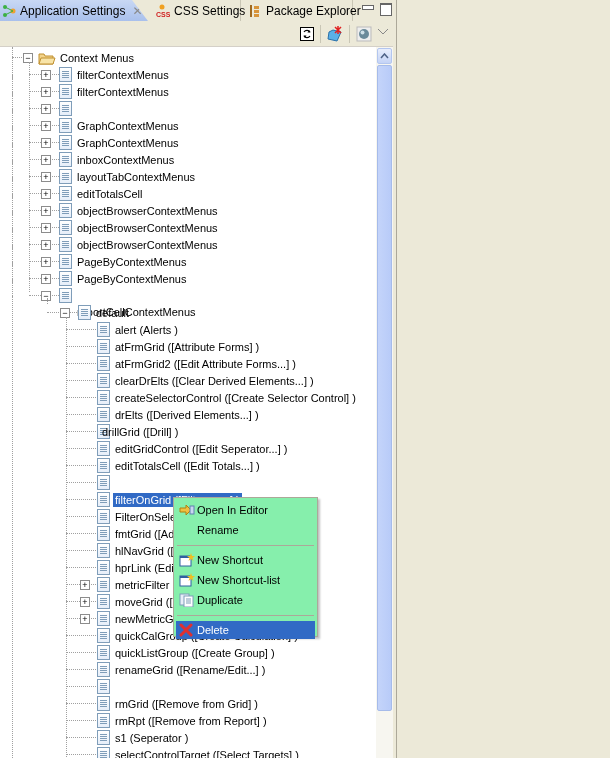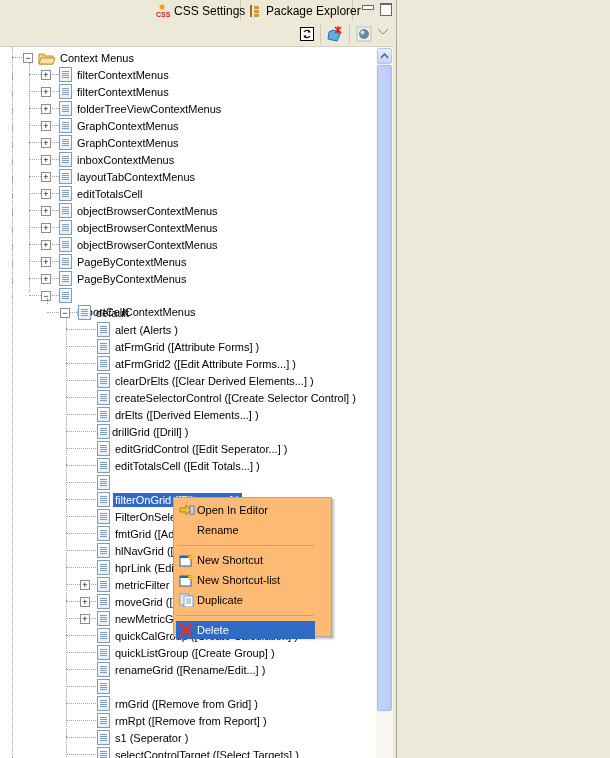--- a/index.html
+++ b/index.html
@@ -81,39 +81,52 @@
     background: linear-gradient(#e8eefc, #c4d3f6); border: 1px solid #b3c6ef; border-radius: 2px;
     box-sizing: border-box; color: #4d6185; font-size: 9px; text-align: center; line-height: 14px;
   }
   .sb-thumb {
     position: absolute; left: 1px; top: 18px; width: 15px; height: 646px;
     background: linear-gradient(90deg, #c4d4fa, #b8cbf8); border: 1px solid #a6bbea; border-radius: 2px;
     box-sizing: border-box;
   }
   
   .ctx {
-    position: absolute; left: 173px; top: 497px; width: 159px; height: 140px;
-    background: #fdba74; border: 1px solid #aca899; box-shadow: 2px 2px 2px rgba(0,0,0,0.25);
+    position: absolute; left: 173px; top: 497px; width: 145px; height: 140px;
+    background: #86efac; border: 1px solid #aca899; box-shadow: 2px 2px 2px rgba(0,0,0,0.25);
     box-sizing: border-box;
   }
   .mi {
     position: absolute; left: 2px; width: 139px; height: 18px; display: flex; align-items: center;
     font-size: 11px;
   }
   .mi .mi-label { position: absolute; left: 21px; }
   .mi .mi-icon { position: absolute; left: 3px; top: 2px; width: 14px; height: 14px; }
   .mi.hl { background: #316ac5; color: #fff; }
   .msep { position: absolute; left: 3px; width: 137px; height: 0; border-top: 1px solid #aca899; }
 </style>
 </head>
 <body>
 
 <div class="left-pane">
 
   <div class="tabbar">
+    <div class="tab active">
+      <span class="tab-icon">
+        <svg width="14" height="14" viewBox="0 0 14 14">
+          <circle cx="3" cy="3" r="2" fill="#3cb043"></circle>
+            <circle cx="3" cy="11" r="2" fill="#3cb043"></circle>
+          <circle cx="11" cy="7" r="2.5" fill="#f0a030"></circle>
+            <line x1="3" y1="3" x2="11" y2="7" stroke="#3cb043"></line>
+          <line x1="3" y1="11" x2="11" y2="7" stroke="#3cb043"></line>
+        </svg>
+      </span>
+      <span>Application Settings</span>
+      <span class="close-x">✕</span>
+    </div>
     <div class="tab css">
       <span class="tab-icon">
         <svg width="14" height="14" viewBox="0 0 14 14">
           <text x="0" y="13" font-size="7" fill="#d02020" font-family="Liberation Sans, sans-serif" font-weight="bold">CSS</text>
           <circle cx="6" cy="3" r="2.5" fill="#f0a020"></circle>
         </svg>
       </span>
       <span>CSS Settings</span>
     </div>
     <div class="tab pkg">
@@ -184,23 +197,20 @@
       <div class="hline" style="left:29px;top:44px;width:30px"></div>
       <div class="expander" style="left:41px;top:40px">+</div>
       <div class="doc-icon" style="left:59px;top:37px"></div>
       <div class="row" style="left:75px;top:36px">
       <span class="label" style="position:static">filterContextMenus</span>
       </div>
       <div class="vline" style="left:12px;top:45px;height:21px"></div>
       <div class="hline" style="left:29px;top:61px;width:30px"></div>
       <div class="expander" style="left:41px;top:57px">+</div>
       <div class="doc-icon" style="left:59px;top:54px"></div>
-      <div class="row" style="left:75px;top:53px">
-      <span class="label" style="position:static">folderTreeViewContextMenus</span>
-      </div>
       <div class="vline" style="left:12px;top:62px;height:21px"></div>
       <div class="hline" style="left:29px;top:78px;width:30px"></div>
       <div class="expander" style="left:41px;top:74px">+</div>
       <div class="doc-icon" style="left:59px;top:71px"></div>
       <div class="row" style="left:75px;top:70px">
       <span class="label" style="position:static">GraphContextMenus</span>
       </div>
       <div class="vline" style="left:12px;top:79px;height:21px"></div>
       <div class="hline" style="left:29px;top:95px;width:30px"></div>
       <div class="expander" style="left:41px;top:91px">+</div>
@@ -305,21 +315,21 @@
       <div class="row" style="left:113px;top:342px">
       <span class="label" style="position:static">createSelectorControl ([Create Selector Control] )</span>
       </div>
       <div class="hline" style="left:66px;top:367px;width:30px"></div>
       <div class="doc-icon" style="left:97px;top:360px"></div>
       <div class="row" style="left:113px;top:359px">
       <span class="label" style="position:static">drElts ([Derived Elements...] )</span>
       </div>
       <div class="hline" style="left:66px;top:384px;width:30px"></div>
       <div class="doc-icon" style="left:97px;top:377px"></div>
-      <div class="row" style="left:110px;top:376px">
+      <div class="row" style="left:100px;top:376px">
       <span class="label" style="position:static">drillGrid ([Drill] )</span>
       </div>
       <div class="hline" style="left:66px;top:401px;width:30px"></div>
       <div class="doc-icon" style="left:97px;top:394px"></div>
       <div class="row" style="left:113px;top:393px">
       <span class="label" style="position:static">editGridControl ([Edit Seperator...] )</span>
       </div>
       <div class="hline" style="left:66px;top:418px;width:30px"></div>
       <div class="doc-icon" style="left:97px;top:411px"></div>
       <div class="row" style="left:113px;top:410px">

